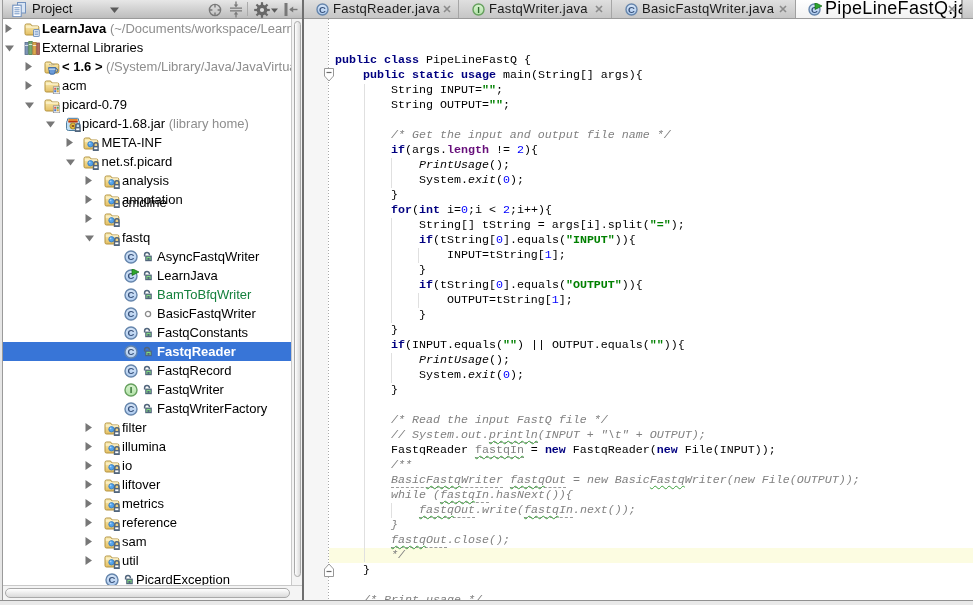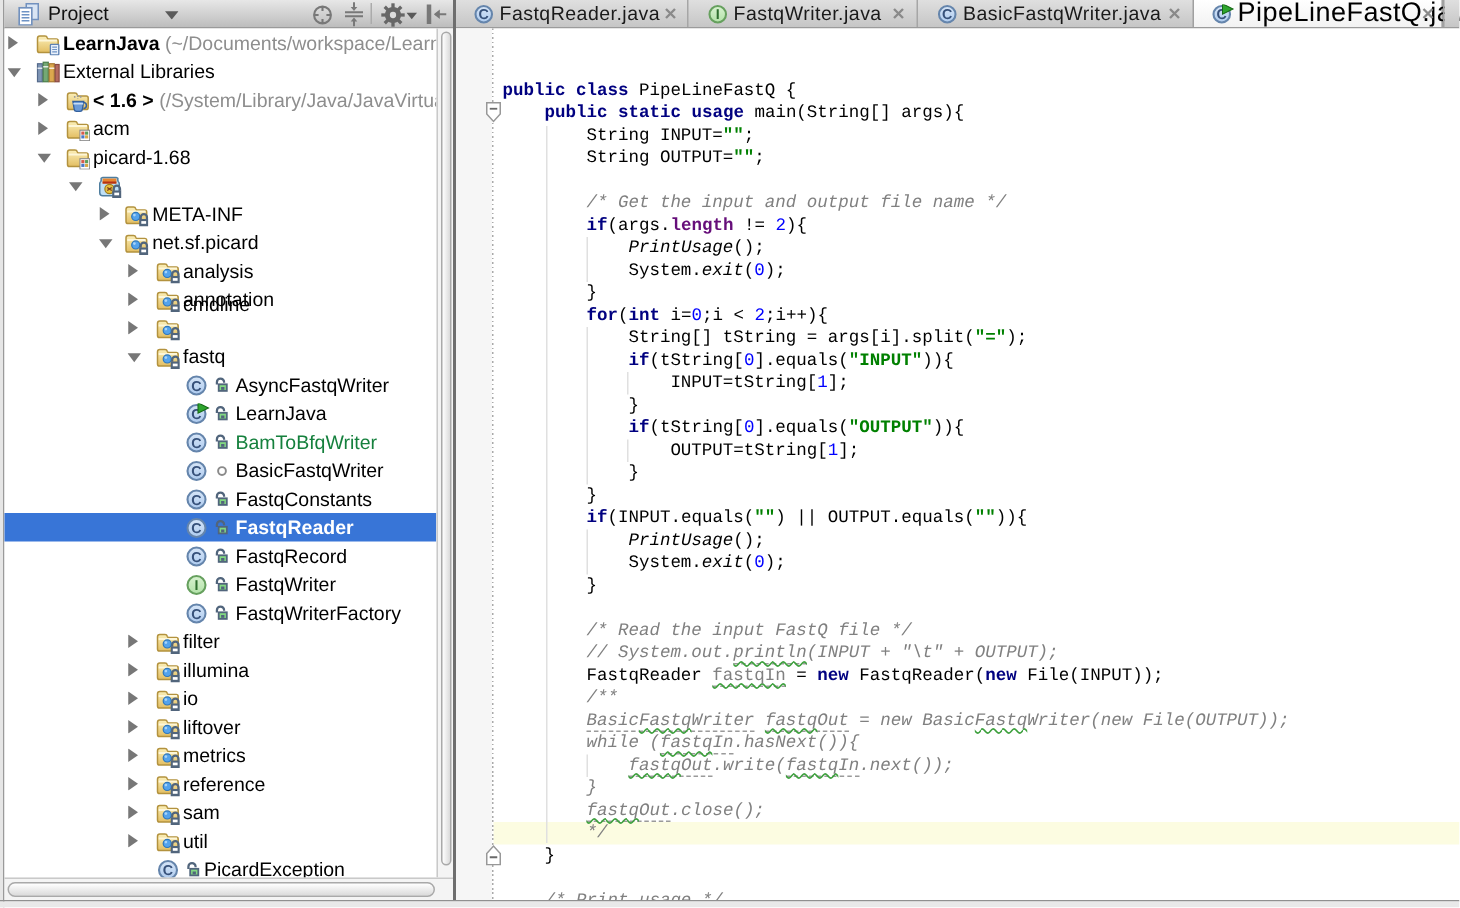--- a/index.html
+++ b/index.html
@@ -140,34 +140,35 @@
           </linearGradient>
         </defs>
         <path d="M1 4.5 Q1 3 2.5 3 L6 3 Q7.2 3 7.5 4.2 L8 5 L13.5 5 Q14.8 5 14.8 6.3 L14.8 12.6 Q14.8 14 13.4 14 L2.4 14 Q1 14 1 12.6 Z" fill="url(#fg4)" stroke="#B3923E" stroke-width="1"></path>
         <path d="M1.8 6 L14 6" stroke="#FDF6D8" stroke-width="1.2" fill="none"></path>
         <rect x="9.3" y="8.8" width="6.5" height="7" fill="#FFFFFF" stroke="#888888" stroke-width="0.7"></rect>
         <rect x="10.2" y="9.7" width="2.1" height="2.1" fill="#D65B4A"></rect>
         <rect x="12.7" y="9.7" width="2.1" height="2.1" fill="#5B9E5B"></rect>
         <rect x="10.2" y="12.2" width="2.1" height="2.1" fill="#4A78C8"></rect>
         <rect x="12.7" y="12.2" width="2.1" height="2.1" fill="#D6A844"></rect>
       </svg>
-      <div style="position:absolute;left:62px;top:95px;height:19px;line-height:19px;white-space:nowrap;"><span style="color:#000">picard-1.68</span></div>
+      <div style="position:absolute;left:62px;top:95px;height:19px;line-height:19px;white-space:nowrap;"><span style="color:#000">picard-0.79</span></div>
 <svg style="position:absolute;left:46px;top:121px" width="10" height="7" viewBox="0 0 10 7">
         <polygon points="0,0.5 9,0.5 4.5,6.5" fill="#777777"></polygon>
       </svg>
       <svg style="position:absolute;left:65px;top:115.5px" width="17" height="17" viewBox="0 0 17 17">
         <path d="M2.5 4 Q2 2.5 3.5 2.3 L12.5 2.3 Q14 2.5 13.5 4 L13.8 5 Q14.5 5.5 14.5 6.5 L14.5 12.5 Q14.5 14.5 12.5 14.5 L3.5 14.5 Q1.5 14.5 1.5 12.5 L1.5 6.5 Q1.5 5.5 2.2 5 Z" fill="#BFDFF5" stroke="#4E7D9E" stroke-width="1"></path>
         <rect x="3.4" y="3" width="9.2" height="3.4" fill="#E8852F"></rect>
         <rect x="3.4" y="5" width="9.2" height="1.4" fill="#B53214"></rect>
         <circle cx="8" cy="10" r="3.1" fill="#E8C23E" stroke="#9E7D1E" stroke-width="0.8"></circle>
         <path d="M6.5 9 l3 2 M6.5 11 l3 -2" stroke="#7A3A1E" stroke-width="0.9"></path>
         <path d="M10.8 11.2 v-1.4 a2.1 2.1 0 0 1 4.2 0 v1.4" fill="none" stroke="#51657C" stroke-width="1.5"></path>
         <rect x="9.8" y="11" width="6" height="5" fill="#51657C"></rect>
         <rect x="11.2" y="12.4" width="3.2" height="1.8" fill="#FFFFFF"></rect>
       </svg>
+      <div style="position:absolute;left:82px;top:114px;height:19px;line-height:19px;white-space:nowrap;"><span style="color:#000">picard-1.68.jar</span><span style="color:#8E8E8E"> (library home)</span></div>
 <svg style="position:absolute;left:66px;top:138px" width="8" height="9" viewBox="0 0 8 9">
         <polygon points="0.5,0 7,4.5 0.5,9" fill="#777777"></polygon>
       </svg>
       <svg style="position:absolute;left:83px;top:135px" width="16" height="16" viewBox="0 0 16 16">
         <defs>
           <linearGradient id="fg5" x1="0" y1="0" x2="0" y2="1">
             <stop offset="0" stop-color="#FBEFB8"></stop>
             <stop offset="1" stop-color="#E3BE62"></stop>
           </linearGradient>
         </defs>

